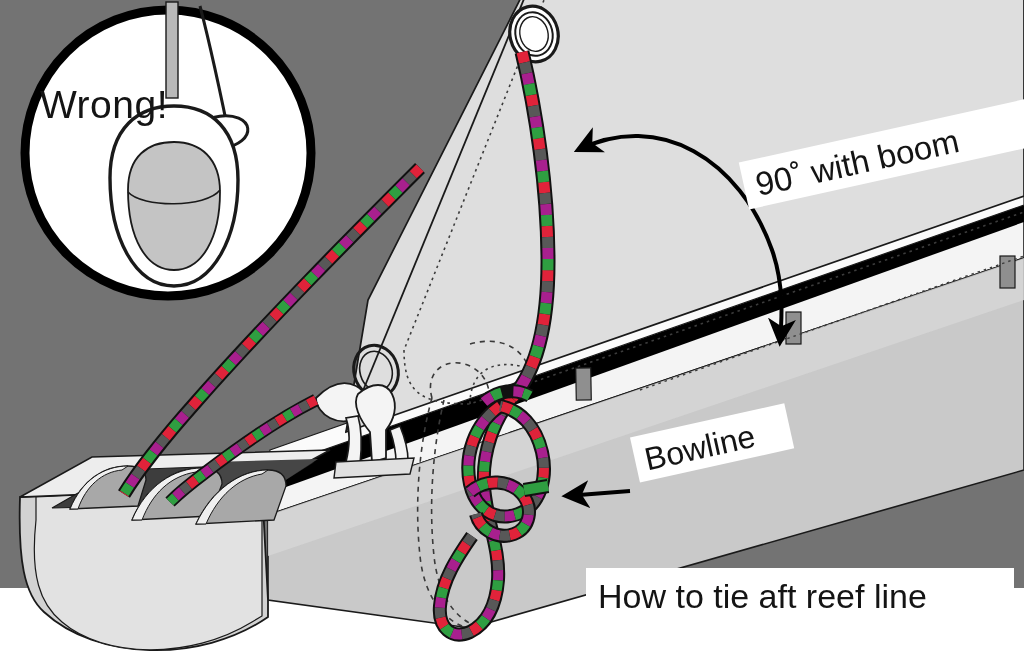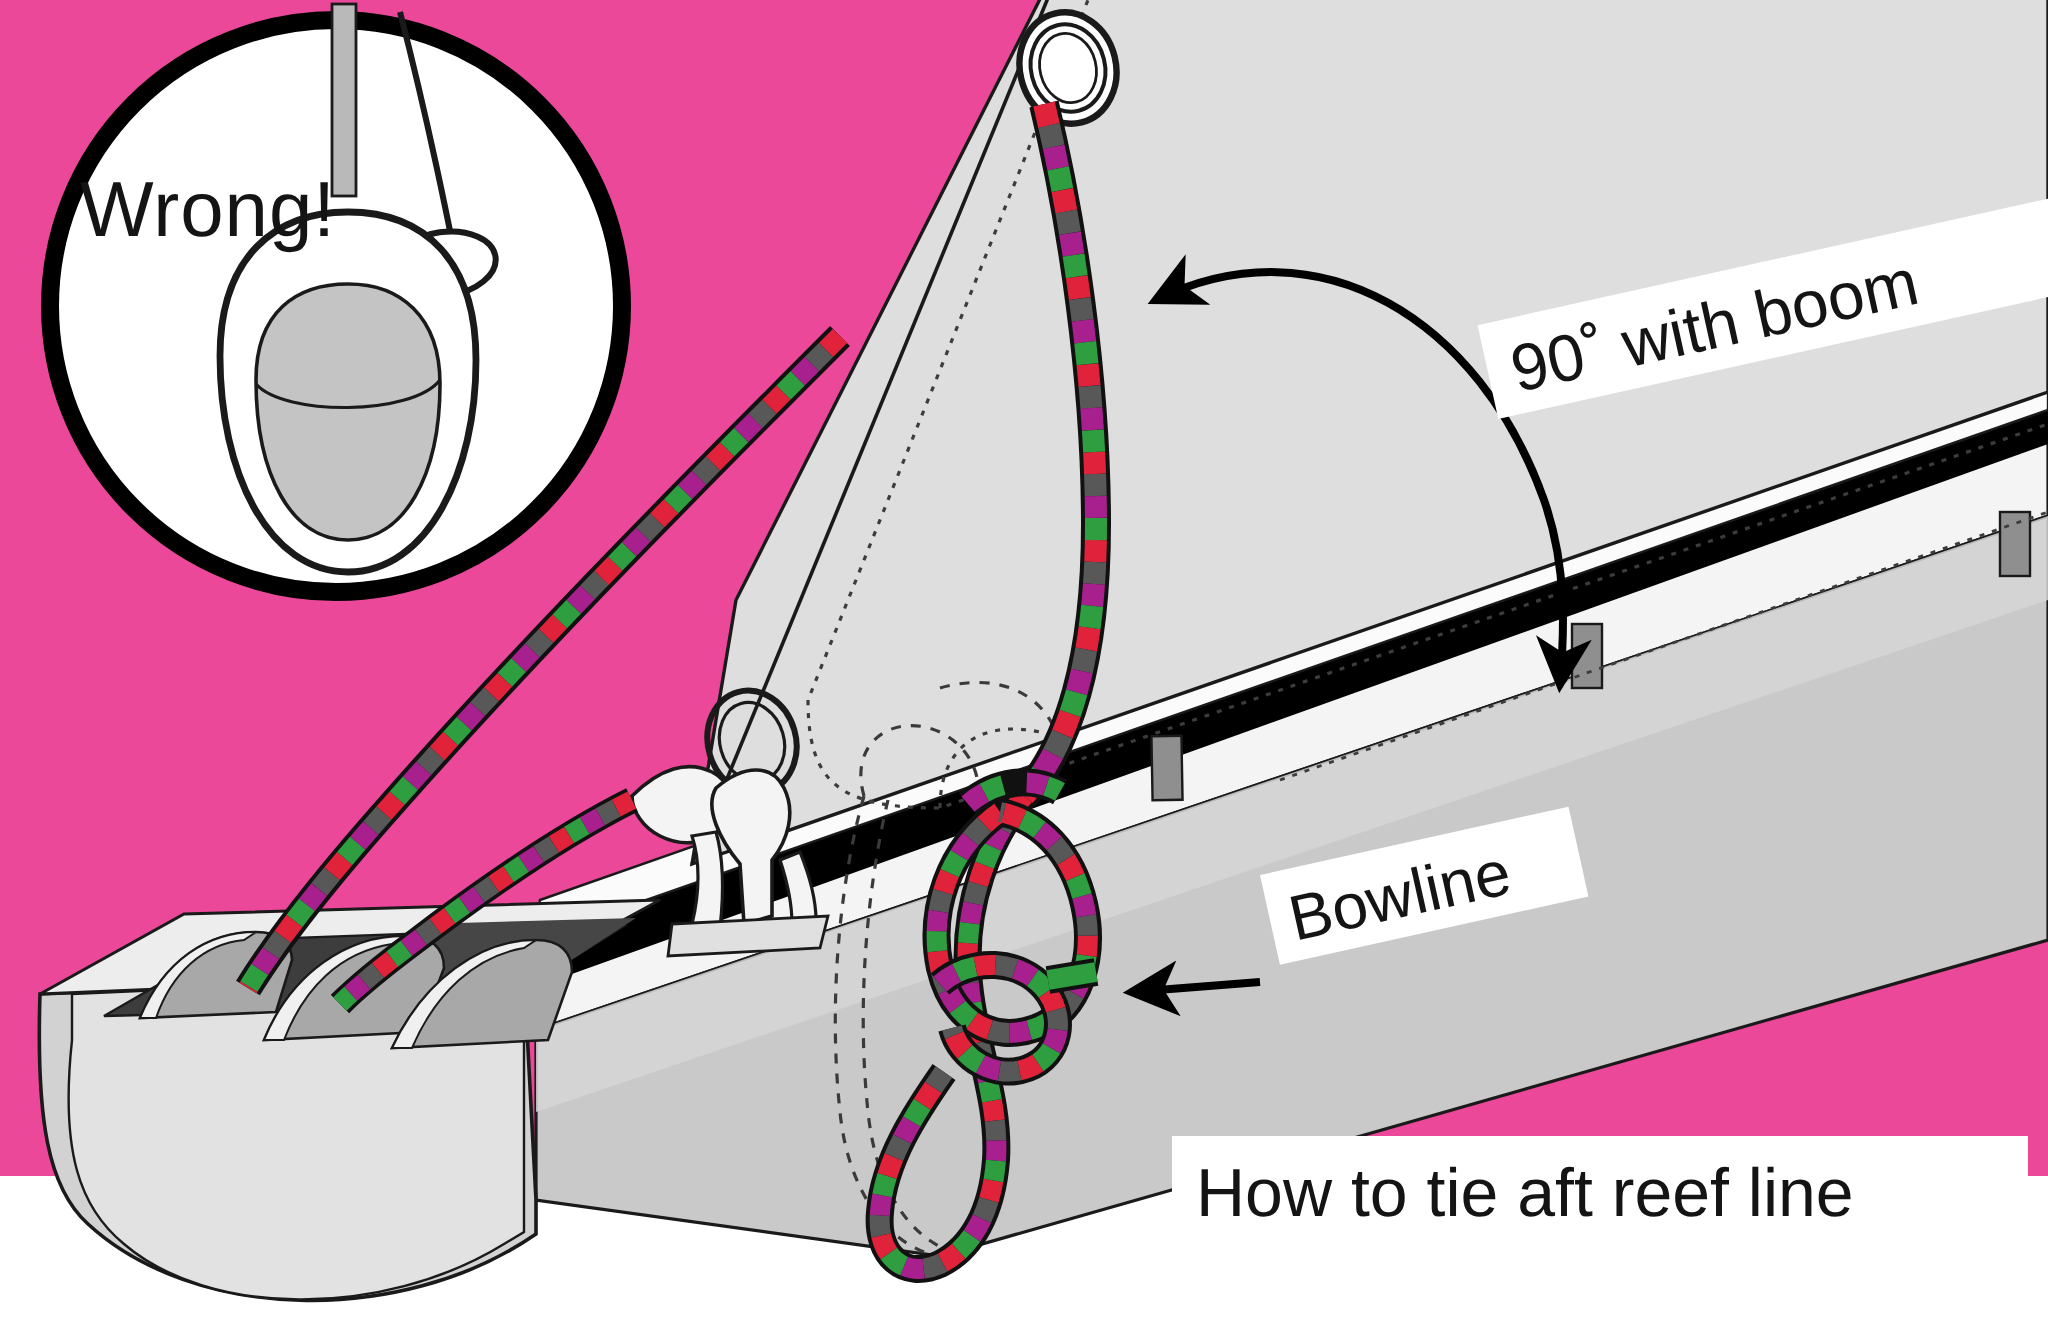--- a/index.html
+++ b/index.html
@@ -1,18 +1,18 @@
 <!DOCTYPE html>
 <html><head>
 <meta charset="utf-8">
 <style>
   html,body{margin:0;padding:0;background:#fff;}
   body{width:1024px;height:672px;overflow:hidden;
        font-family:"Liberation Sans","DejaVu Sans",sans-serif;}
-  #stage{position:relative;width:1024px;height:588px;background:#ec4899;}
+  #stage{position:relative;width:1024px;height:588px;background:#737373;}
   svg{display:block;}
   .lbl{ font-family:"Liberation Sans","DejaVu Sans",sans-serif; }
 </style>
 </head>
 <body>
 
 <div id="stage">
 
 <svg width="1024" height="672" viewBox="0 0 1024 672">
 

